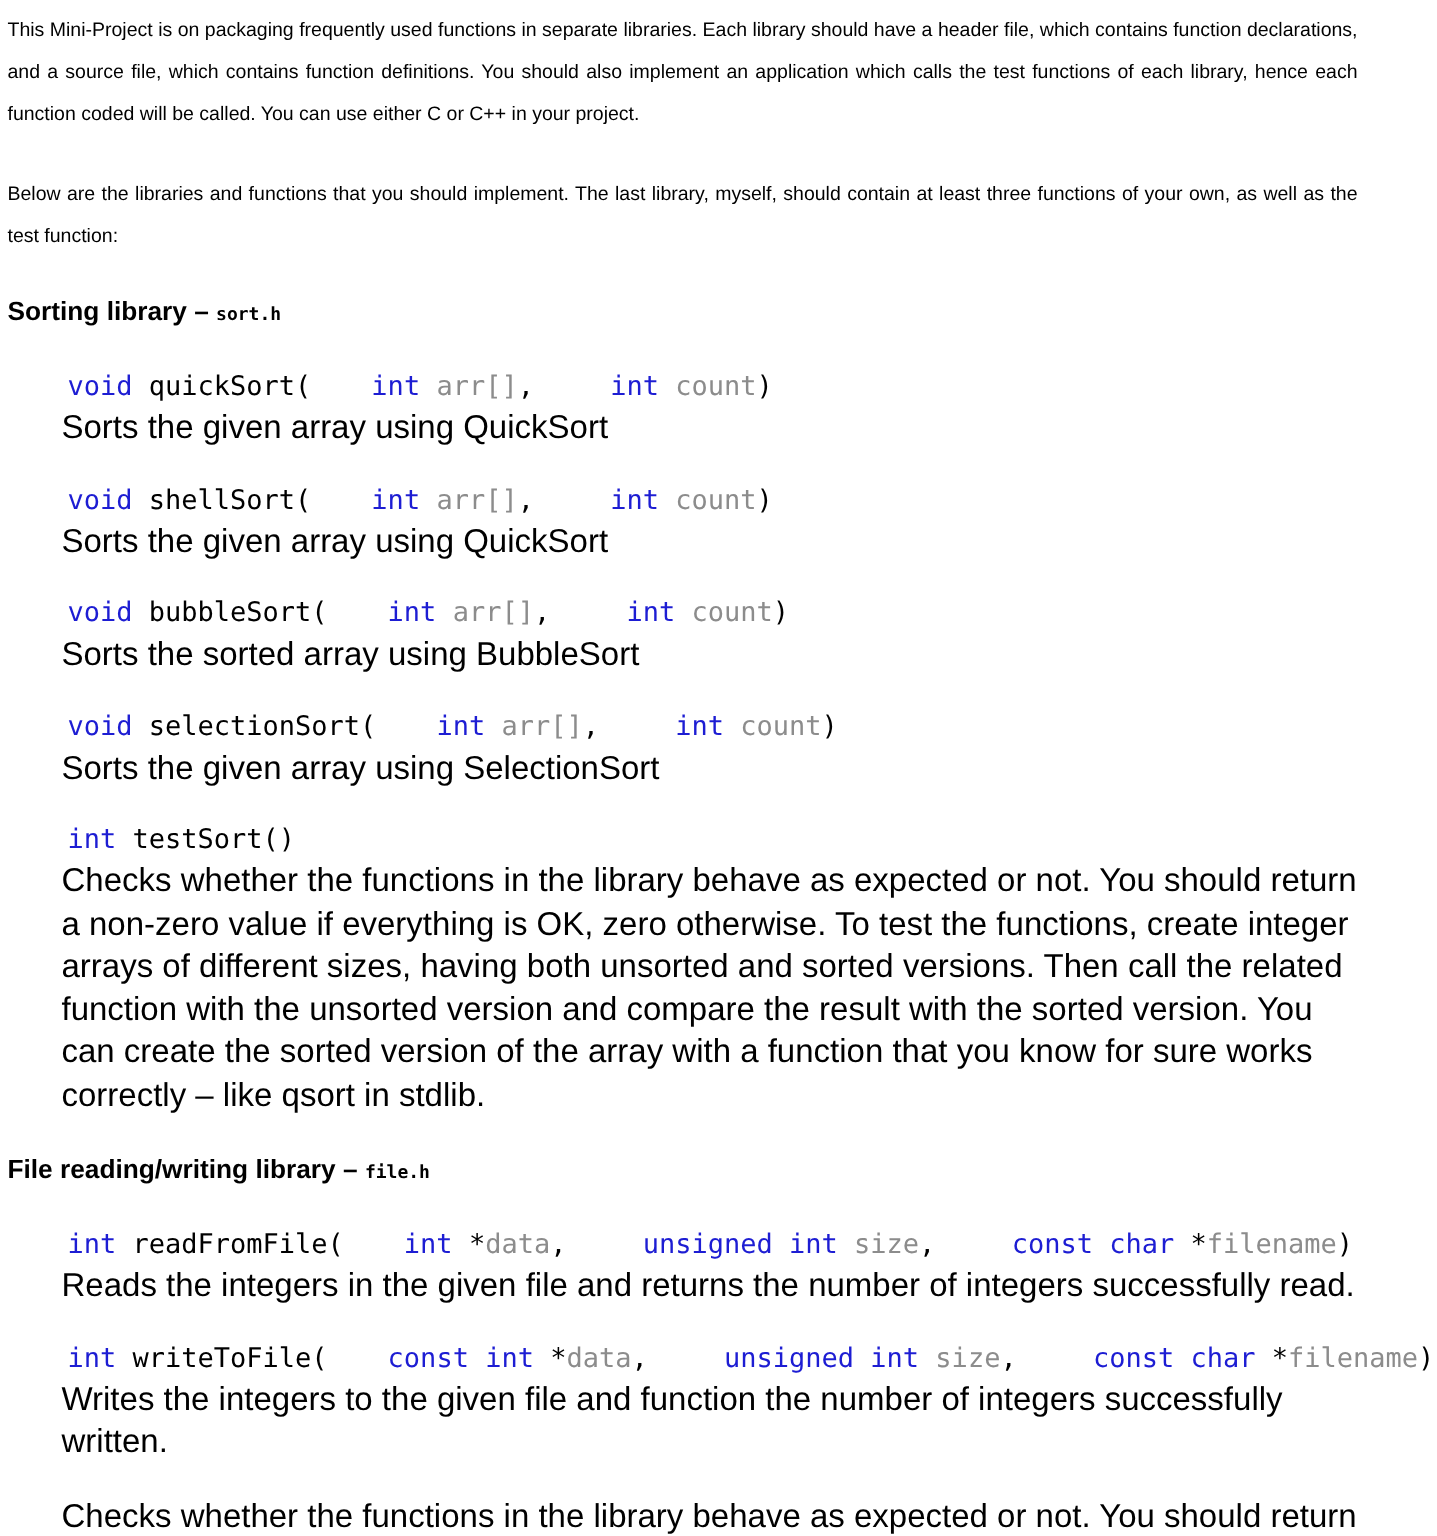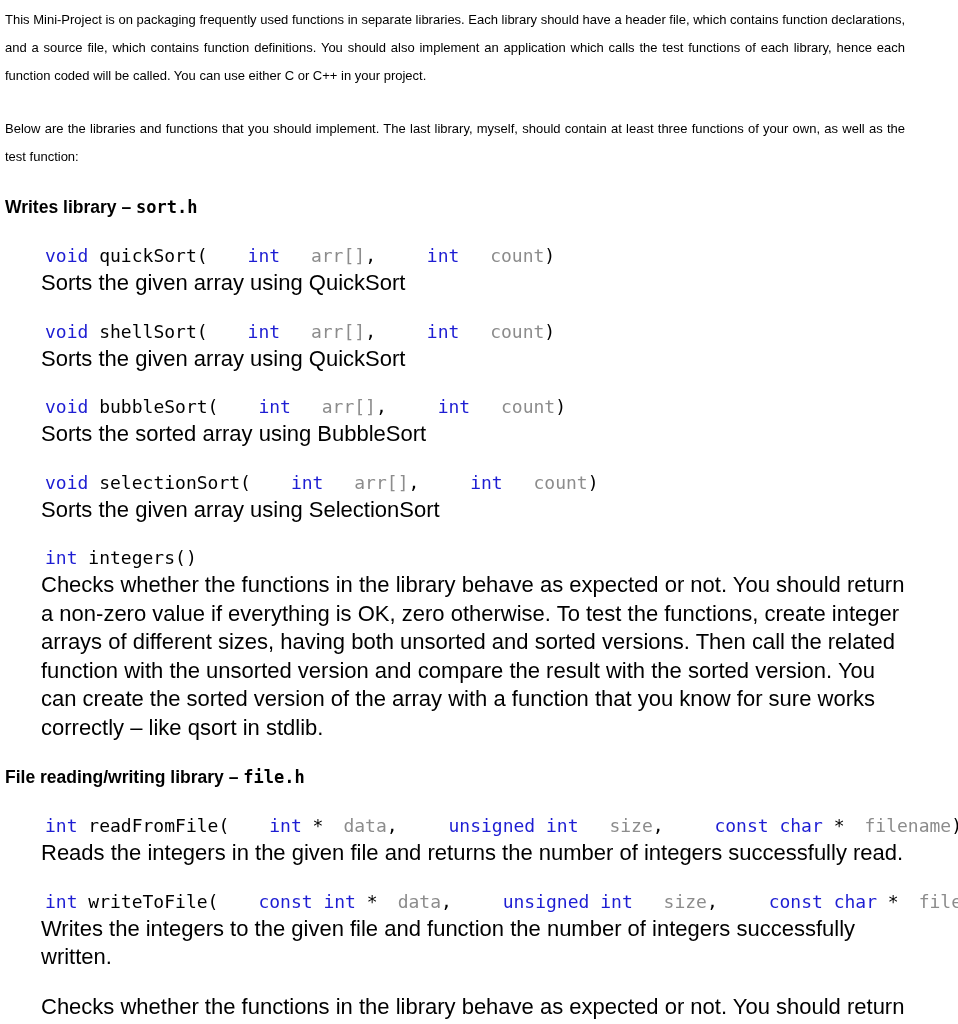--- a/index.html
+++ b/index.html
@@ -28,53 +28,53 @@
   .section-heading {
     font-size: 17.5px;
     font-weight: bold;
     margin: 24px 0 25px 0;
     line-height: 22px;
   }
   .code {
     font-family: "DejaVu Sans Mono", "Liberation Mono", monospace;
   }
   .section-heading .heading-file {
-    font-size: 17px;
+    font-size: 12px;
     font-weight: bold;
     text-align: center;
   }
   .fn {
     margin: 0 0 21px 0;
   }
   .fn-sig {
     font-family: "DejaVu Sans Mono", "Liberation Mono", monospace;
     font-size: 18px;
     line-height: 25px;
     white-space: pre;
     color: var(--text-color, #000000);
   }
   .fn-sig .kw    { color: var(--kw-color, #1d1dd3); margin-left: 40px; }
-  .fn-sig .param { color: var(--param-color, #8c8c8c); margin-left: 20px; }
+  .fn-sig .param { color: var(--param-color, #8c8c8c); }
   .fn-sig .plain { color: var(--text-color, #000000); }
   .fn-desc {
     font-size: 22px;
     line-height: 28.5px;
     padding-left: 36px;
     margin-top: 1px;
   }
 </style>
 </head>
 <body style="background: rgb(255, 255, 255);">
 
 <div class="page">
   <p class="intro">This Mini-Project is on packaging frequently used functions in separate libraries. Each library should have a header file, which contains function declarations, and a source file, which contains function definitions. You should also implement an application which calls the test functions of each library, hence each function coded will be called. You can use either C or C++ in your project.</p>
   <p class="intro">Below are the libraries and functions that you should implement. The last library, myself, should contain at least three functions of your own, as well as the test function:</p>
   <div id="sections">
   <section class="lib-section">
-    <h2 class="section-heading"><span class="heading-label">Writes library – </span><span class="code heading-file">sort.h</span></h2>
+    <h2 class="section-heading"><span class="heading-label">Sorting library – </span><span class="code heading-file">sort.h</span></h2>
     <div class="fns">
   <div class="fn">
     <div class="fn-sig"><span class="kw">void</span><span class="plain"> quickSort(</span><span class="kw">int</span><span class="plain"> </span><span class="param">arr[]</span><span class="plain">, </span><span class="kw">int</span><span class="plain"> </span><span class="param">count</span><span class="plain">)</span></div>
     <div class="fn-desc">Sorts the given array using QuickSort</div>
   </div>
 
   <div class="fn">
     <div class="fn-sig"><span class="kw">void</span><span class="plain"> shellSort(</span><span class="kw">int</span><span class="plain"> </span><span class="param">arr[]</span><span class="plain">, </span><span class="kw">int</span><span class="plain"> </span><span class="param">count</span><span class="plain">)</span></div>
     <div class="fn-desc">Sorts the given array using QuickSort</div>
   </div>
@@ -83,21 +83,21 @@
     <div class="fn-sig"><span class="kw">void</span><span class="plain"> bubbleSort(</span><span class="kw">int</span><span class="plain"> </span><span class="param">arr[]</span><span class="plain">, </span><span class="kw">int</span><span class="plain"> </span><span class="param">count</span><span class="plain">)</span></div>
     <div class="fn-desc">Sorts the sorted array using BubbleSort</div>
   </div>
 
   <div class="fn">
     <div class="fn-sig"><span class="kw">void</span><span class="plain"> selectionSort(</span><span class="kw">int</span><span class="plain"> </span><span class="param">arr[]</span><span class="plain">, </span><span class="kw">int</span><span class="plain"> </span><span class="param">count</span><span class="plain">)</span></div>
     <div class="fn-desc">Sorts the given array using SelectionSort</div>
   </div>
 
   <div class="fn">
-    <div class="fn-sig"><span class="kw">int</span><span class="plain"> integers()</span></div>
+    <div class="fn-sig"><span class="kw">int</span><span class="plain"> testSort()</span></div>
     <div class="fn-desc">Checks whether the functions in the library behave as expected or not. You should return a non-zero value if everything is OK, zero otherwise.  To test the functions, create integer arrays of different sizes, having both unsorted and sorted versions. Then call the related function with the unsorted version and compare the result with the sorted version. You can create the sorted version of the array with a function that you know for sure works correctly – like qsort in stdlib.</div>
   </div>
 </div>
   </section>
 
   <section class="lib-section">
     <h2 class="section-heading"><span class="heading-label">File reading/writing library – </span><span class="code heading-file">file.h</span></h2>
     <div class="fns">
   <div class="fn">
     <div class="fn-sig"><span class="kw">int</span><span class="plain"> readFromFile(</span><span class="kw">int</span><span class="plain"> *</span><span class="param">data</span><span class="plain">, </span><span class="kw">unsigned int</span><span class="plain"> </span><span class="param">size</span><span class="plain">, </span><span class="kw">const char</span><span class="plain"> *</span><span class="param">filename</span><span class="plain">)</span></div>

